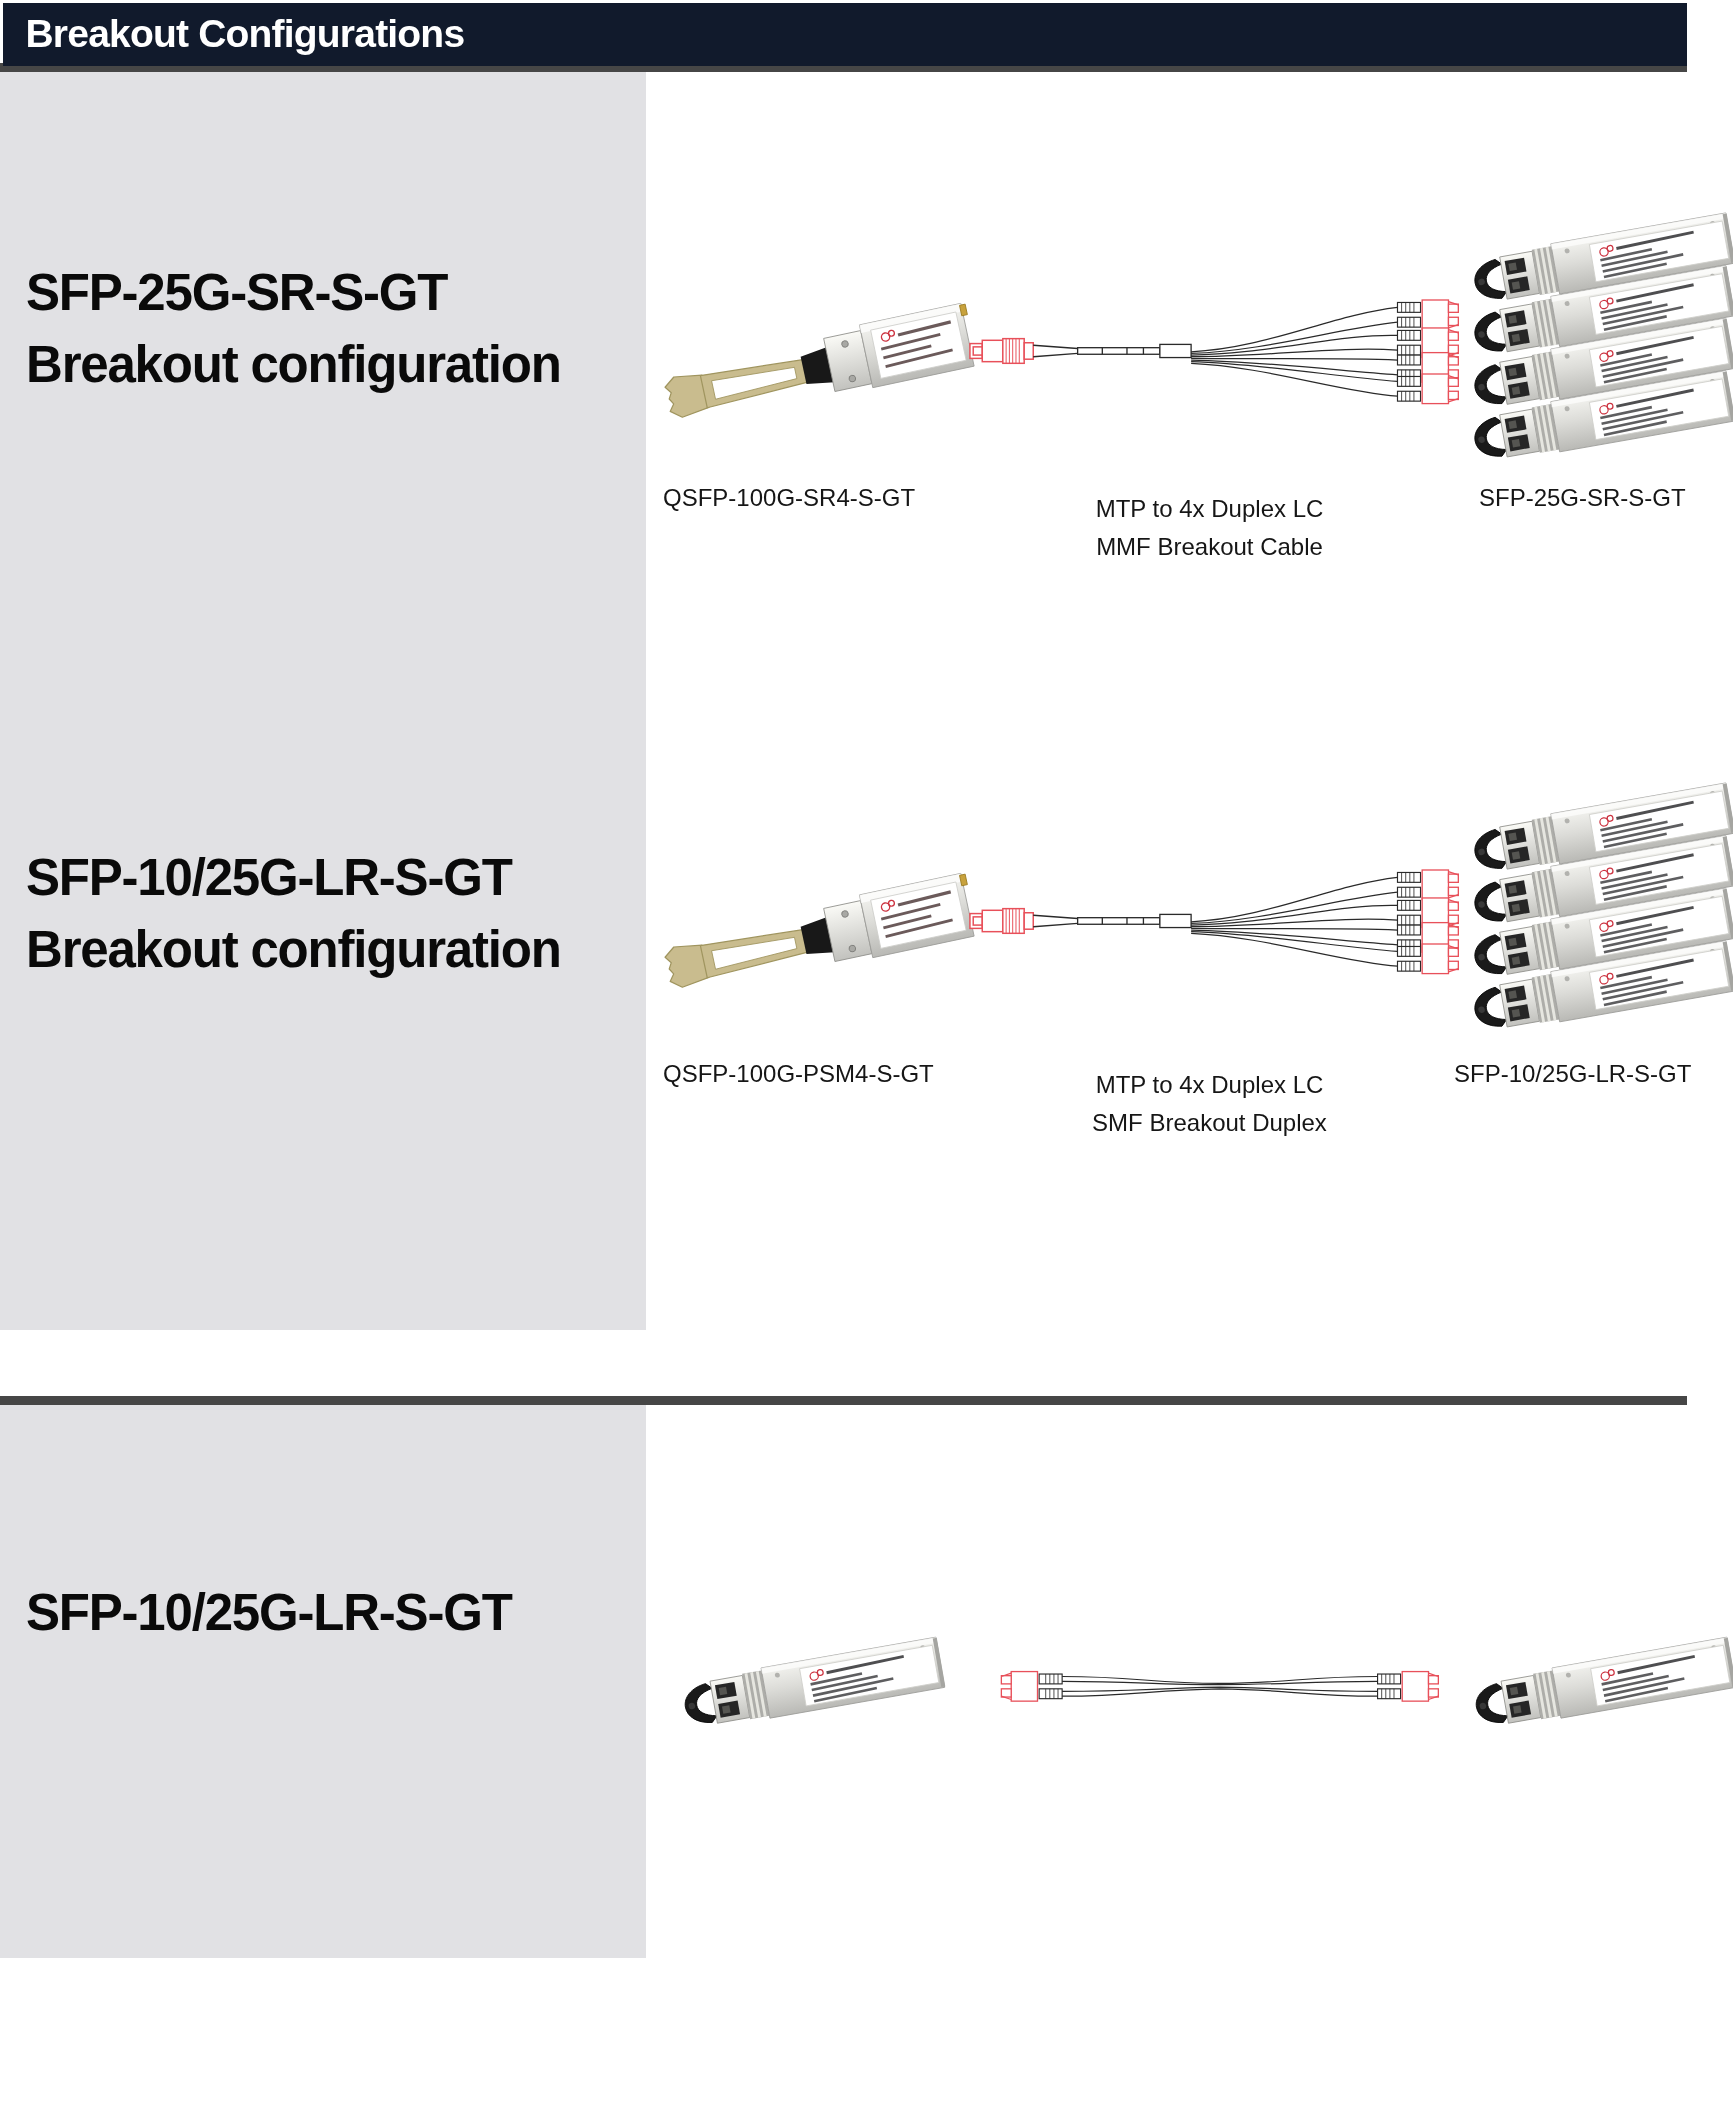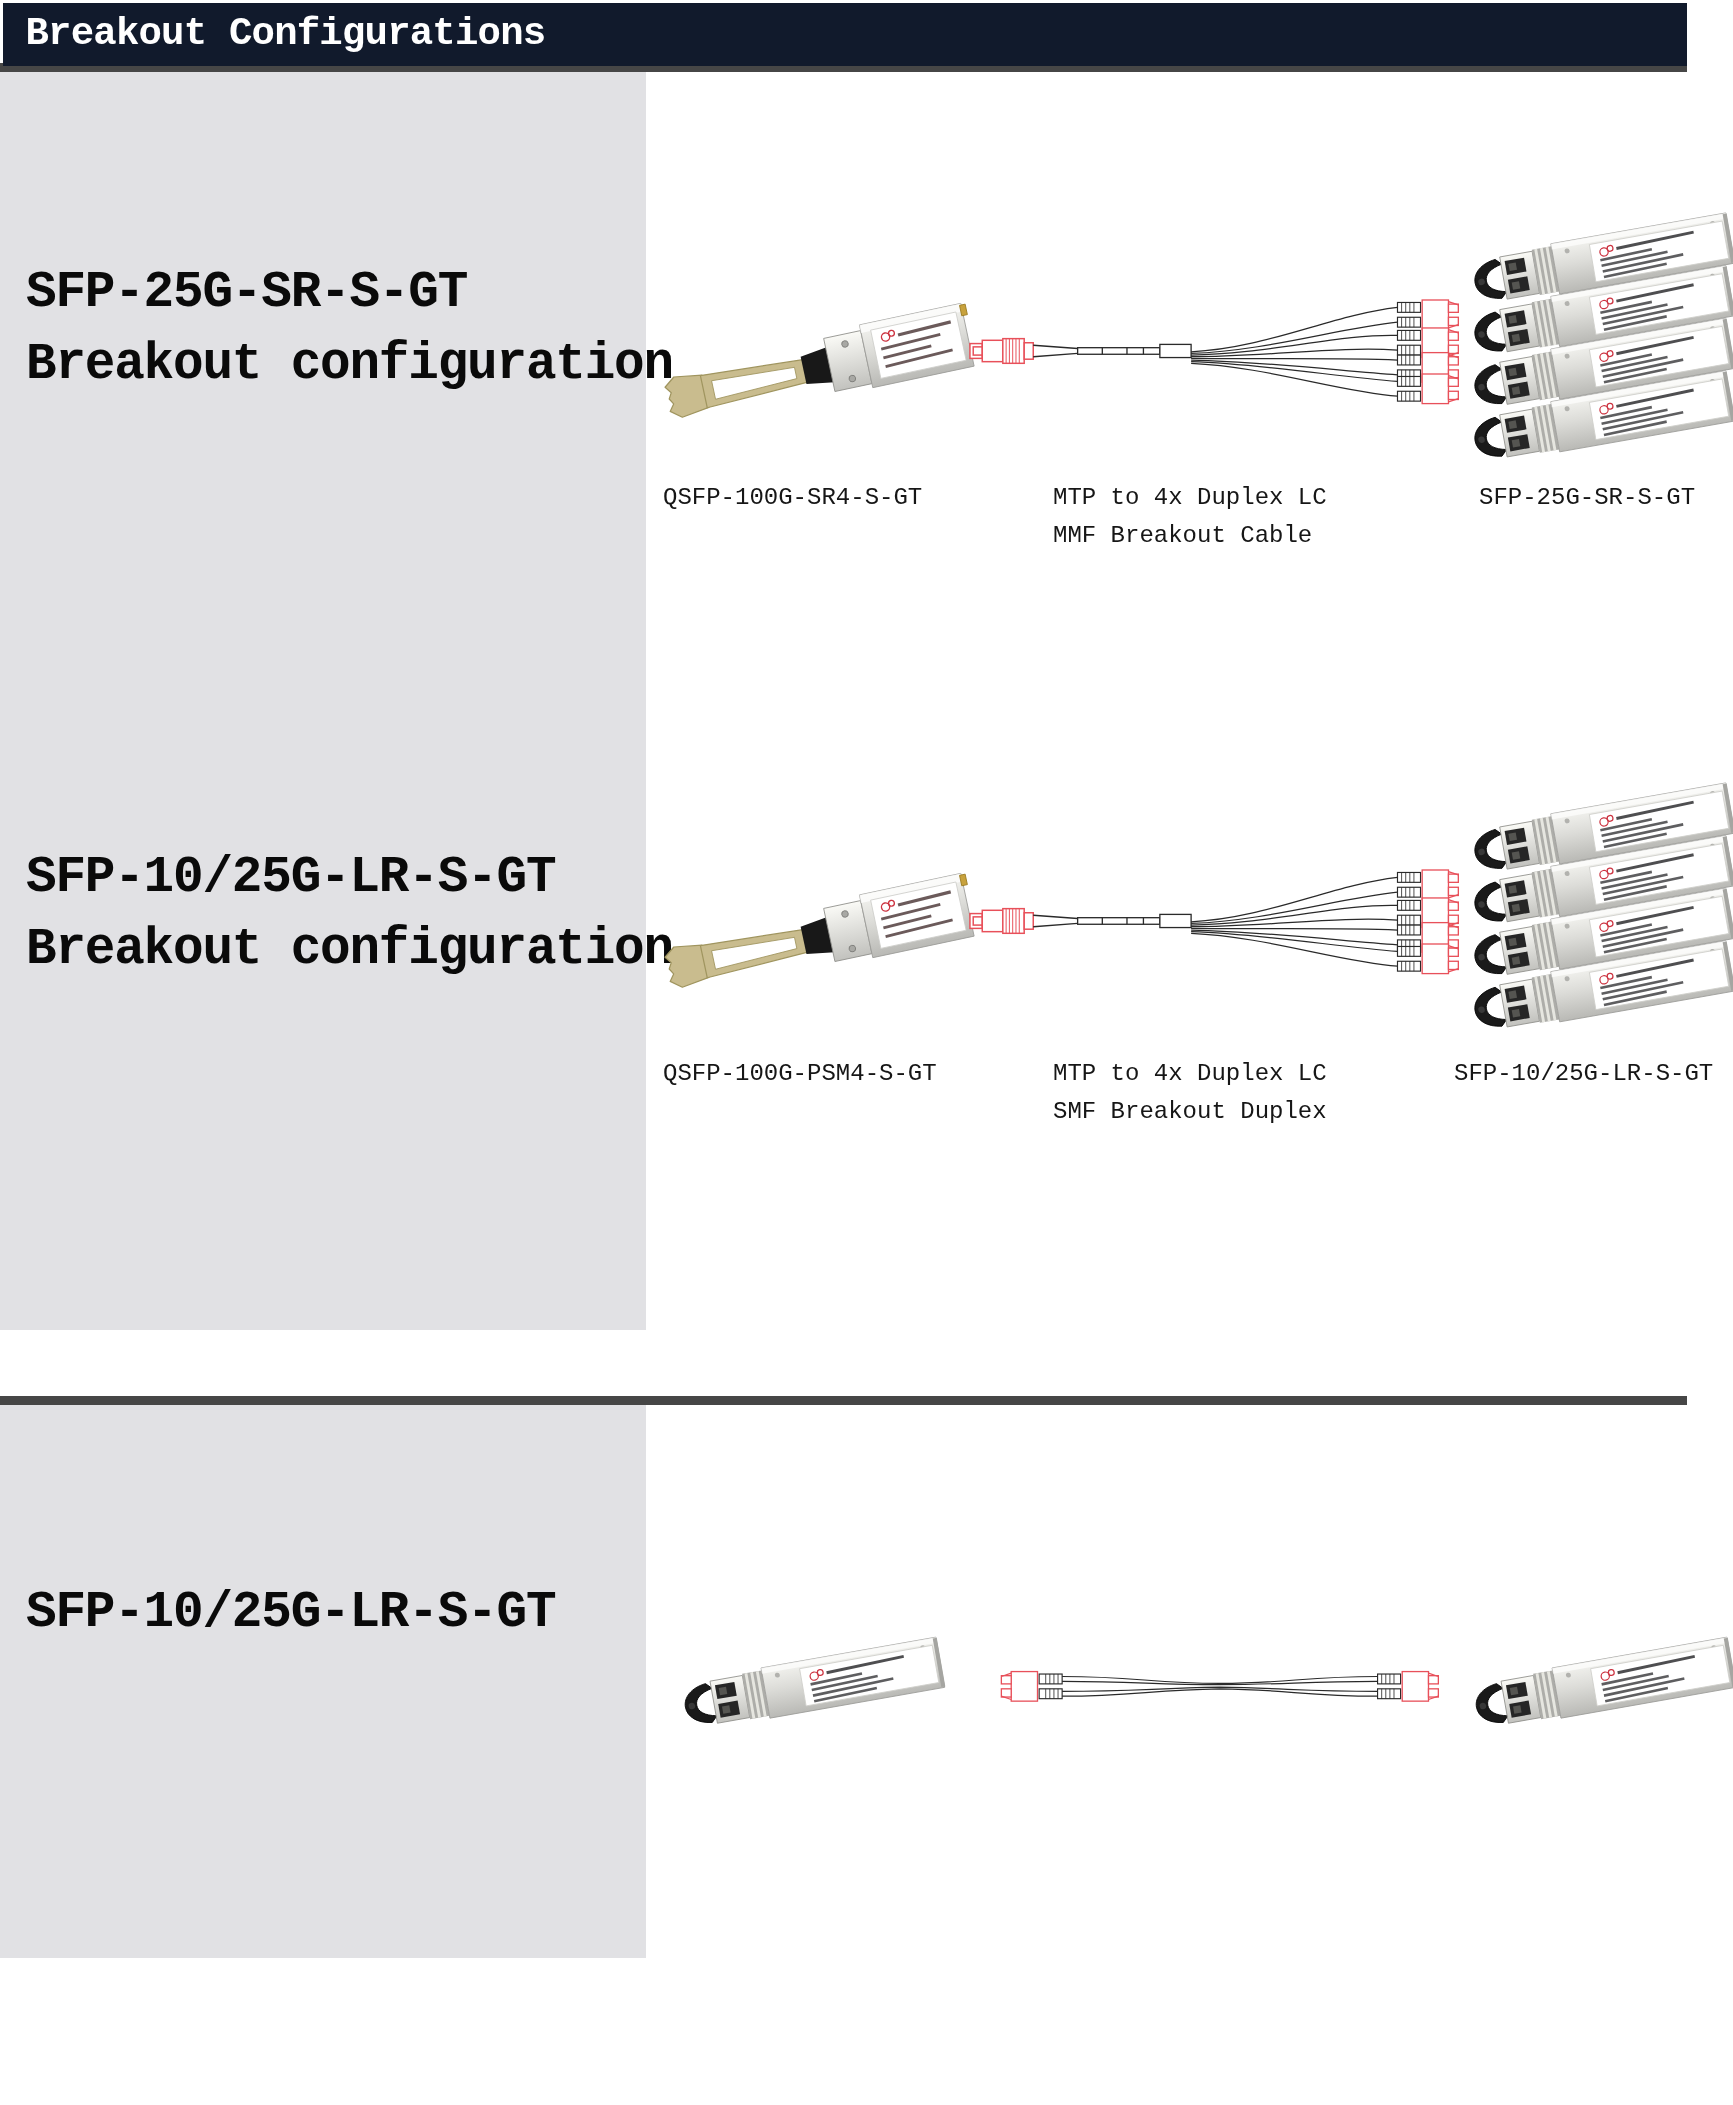--- a/index.html
+++ b/index.html
@@ -1,31 +1,31 @@
 <!DOCTYPE html>
 <html style="font-size:13px"><head>
 <meta charset="utf-8">
 <style>
   html,body{margin:0;padding:0;background:#ffffff;}
   .page{position:relative;width:1734px;height:1958px;background:#ffffff;overflow:hidden;
-        font-family:Liberation Mono, monospace;}
+        font-family:Liberation Sans, sans-serif;}
   
   .bar-navy{position:absolute;left:2.5px;width:1684px;height:63px;background:#111a2c;
             display:flex;align-items:center;}
   .bar-shadow{position:absolute;left:0;width:1687px;height:9px;background:#464646;}
   .bar-title{color:#ffffff;font-size:39px;font-weight:bold;letter-spacing:-0.8px;padding-left:23px;
              white-space:nowrap;}
   
   .sidebar{position:absolute;left:0;width:646px;background:#e1e1e4;}
   
   .row-title{position:absolute;left:26px;color:#0a0a0a;font-weight:bold;font-size:51px;
              line-height:72px;letter-spacing:-1.2px;white-space:nowrap;}
   
   .caption{position:absolute;color:#161616;font-size:24px;line-height:38px;white-space:nowrap;}
-  .caption.center{white-space:normal;}
+  .caption.center{text-align:center;white-space:normal;margin-top:11px;}
   .illus{position:absolute;}
 </style>
 </head>
 <body>
 
 <div class="page">
 
   <svg width="0" height="0" style="position:absolute" aria-hidden="true">
     <defs>
       <linearGradient id="gradBody" x1="0" y1="0" x2="0" y2="1">

